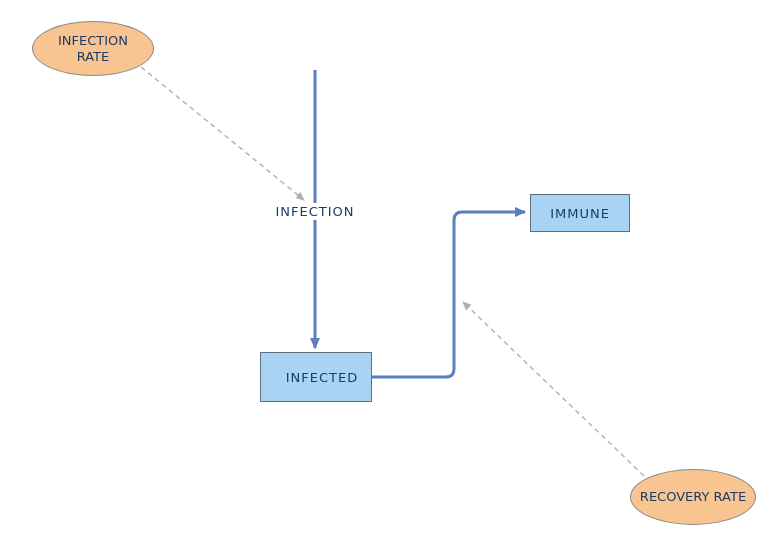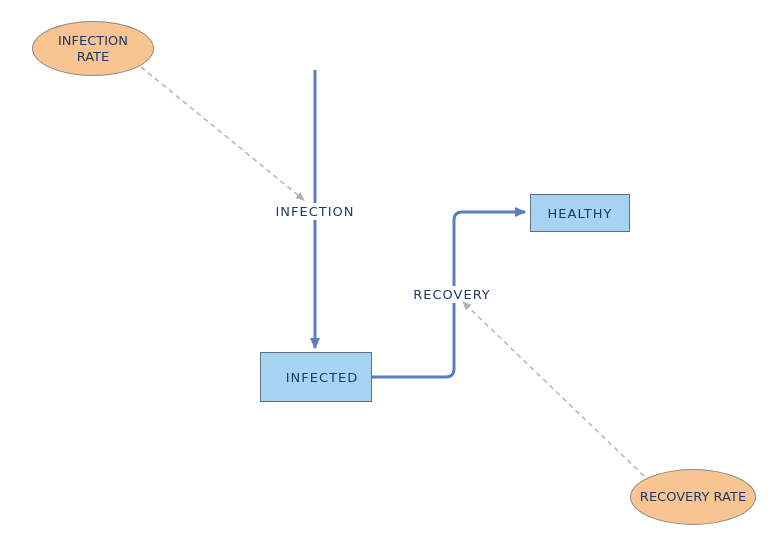--- a/index.html
+++ b/index.html
@@ -72,36 +72,33 @@
       </marker>
     </defs>
     <line x1="315" y1="70" x2="315" y2="348" marker-end="url(#arrow-blue)"></line>
     <path d="M372,377 L446,377 Q454,377 454,369 L454,220 Q454,212 462,212 L525,212" marker-end="url(#arrow-blue)"></path>
   </svg>
 
   <div class="node node-infected">
     <span>INFECTED</span>
   </div>
   <div class="node node-immune">
-    <span>HEALTHY</span>
+    <span>IMMUNE</span>
   </div>
 
   <div class="variable variable-infection-rate">
     <span>INFECTION</span>
     <span>RATE</span>
   </div>
   <div class="variable variable-recovery-rate">
     <span>RECOVERY RATE</span>
   </div>
 
   <div class="flow-label flow-label-infection">
     <span>INFECTION</span>
-  </div>
-  <div class="flow-label flow-label-recovery">
-    <span>RECOVERY</span>
   </div>
 
   <svg class="layer layer-deps" width="781" height="544" viewBox="0 0 781 544" xmlns="http://www.w3.org/2000/svg">
     <defs>
       <marker id="arrow-gray" viewBox="0 0 10 10" refX="8" refY="5" markerWidth="10" markerHeight="10" orient="auto" markerUnits="userSpaceOnUse">
         <path d="M0,1 L9,5 L0,9 Z"></path>
       </marker>
     </defs>
     <line x1="141" y1="67" x2="304" y2="200" marker-end="url(#arrow-gray)"></line>
     <line x1="644" y1="476" x2="463" y2="302" marker-end="url(#arrow-gray)"></line>

